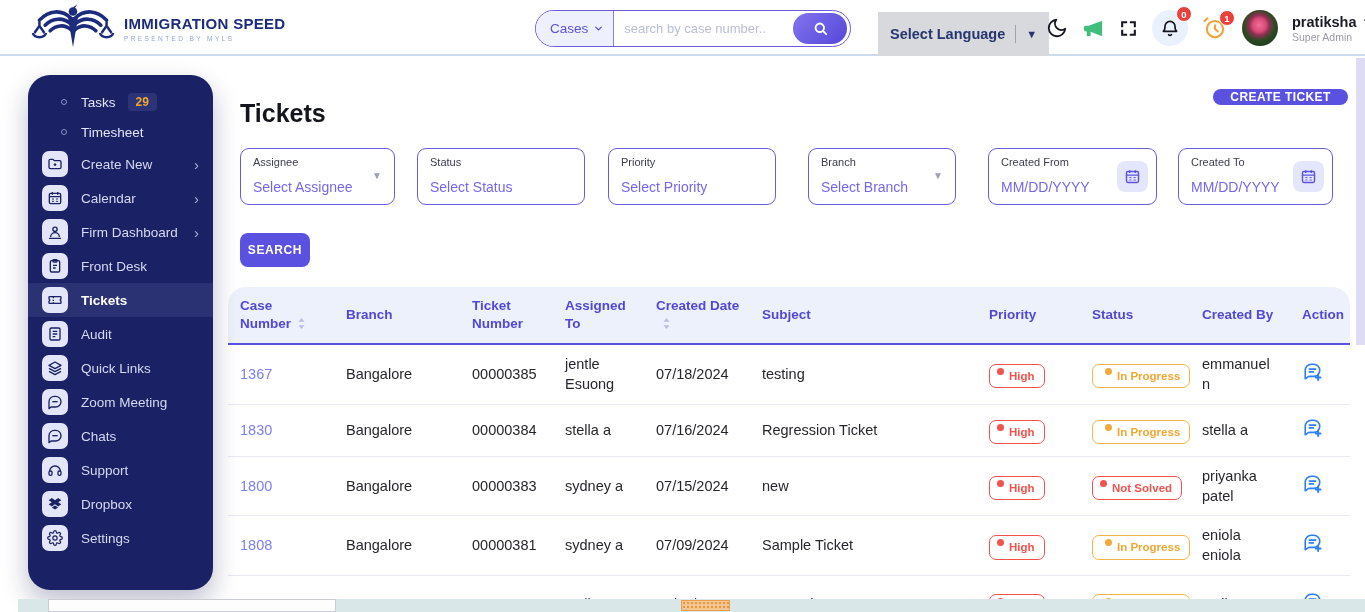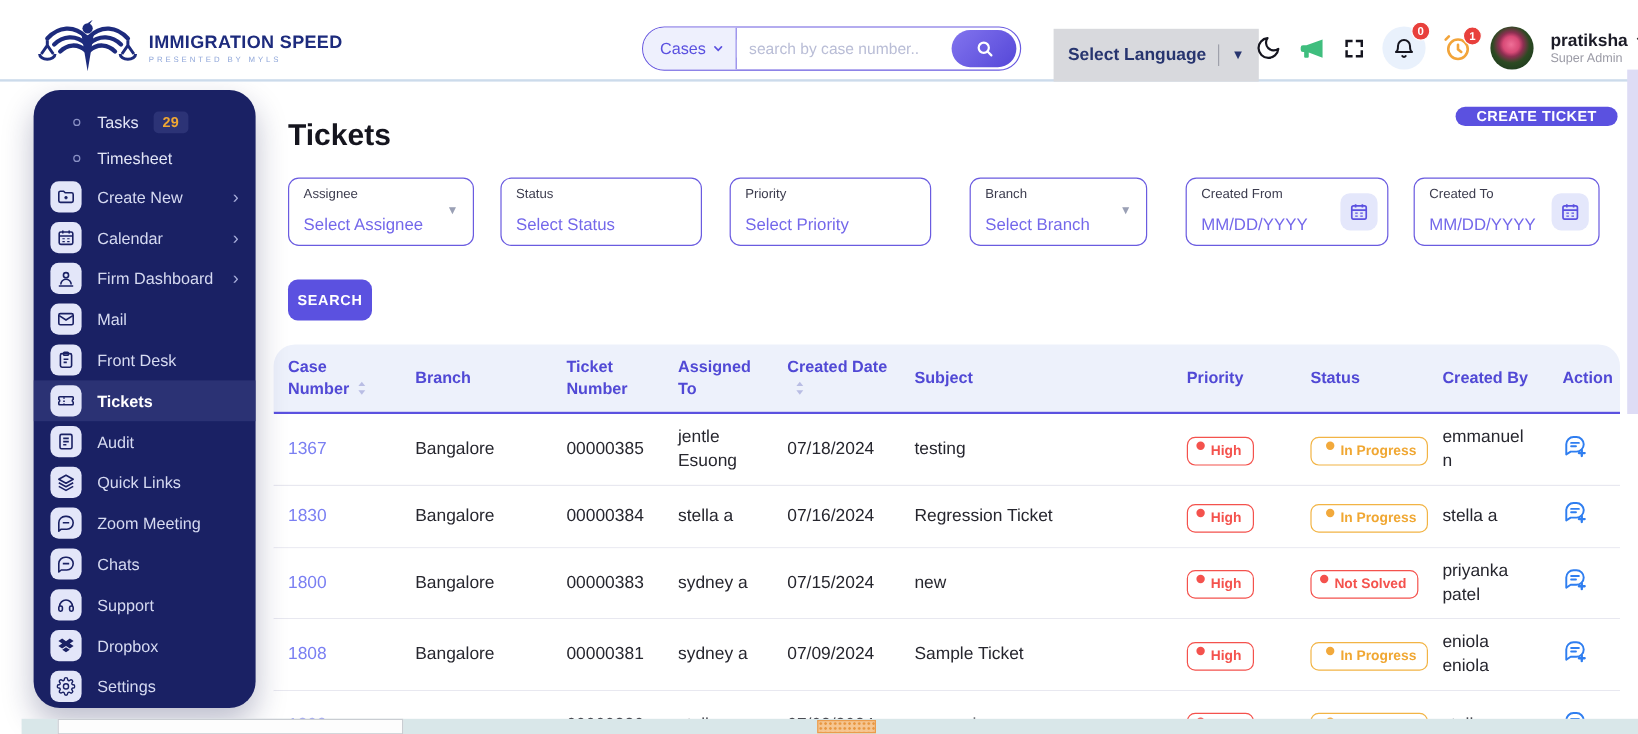--- a/index.html
+++ b/index.html
@@ -1,21 +1,21 @@
 <!DOCTYPE html>
 <html><head>
 <meta charset="utf-8">
 <style>
   * { margin:0; padding:0; box-sizing:border-box; }
   html,body { width:1365px; height:612px; }
   body { font-family:"Liberation Sans", sans-serif; background:#fff; overflow:hidden; }
   .screen { position:relative; width:1365px; height:612px; background:#fff; overflow:hidden; }
 
   
-  .topbar { position:absolute; top:12px; left:0; width:100%; height:56px; background:#fff;
+  .topbar { position:absolute; top:0; left:0; width:100%; height:56px; background:#fff;
             border-bottom:2px solid #ccdbeb; z-index:30; }
   .brand { position:absolute; left:30px; top:3px; display:flex; align-items:center; gap:8px; cursor:pointer;}
   .brand-logo { width:86px; height:50px; }
   .brand-title { font-size:15px; font-weight:bold; color:#1d2b7d; letter-spacing:.3px; }
   .brand-tagline { font-size:6.5px; color:#8fa6d9; letter-spacing:2.4px; margin-top:3px; }
 
   .searchbar { position:absolute; left:535px; top:10px; width:316px; height:37px;
                border:1.6px solid #6a5be0; border-radius:19px; background:#fff;
                display:flex; align-items:center; overflow:hidden; }
   .search-cat { height:100%; padding:0 9px 0 14px; background:#eef0fd; border-right:1.6px solid #8a7fe8;
@@ -264,29 +264,20 @@
       <div class="side-item">
         <span class="ibox">
           <svg viewBox="0 0 24 24" fill="none" stroke="currentColor" stroke-width="2">
             <circle cx="12" cy="8" r="3.2"></circle>
             <path d="M5.5 19.5a6.5 6.5 0 0113 0"></path>
             <path d="M3 21.5h18"></path>
           </svg>
         </span>
         <span class="lbl">Firm Dashboard</span>
         <span class="chev">›</span>
-      </div>
-      <div class="side-item">
-        <span class="ibox">
-          <svg viewBox="0 0 24 24" fill="none" stroke="currentColor" stroke-width="2">
-            <rect x="3" y="5" width="18" height="14" rx="2"></rect>
-            <path d="M3.5 7.5L12 13l8.5-5.5"></path>
-          </svg>
-        </span>
-        <span class="lbl">Mail</span>
       </div>
       <div class="side-item">
         <span class="ibox">
           <svg viewBox="0 0 24 24" fill="none" stroke="currentColor" stroke-width="2">
             <rect x="5" y="4" width="14" height="17" rx="2"></rect>
             <rect x="9" y="2.5" width="6" height="3.5" rx="1"></rect>
             <path d="M9 11h6M9 15h4"></path>
           </svg>
         </span>
         <span class="lbl">Front Desk</span>

